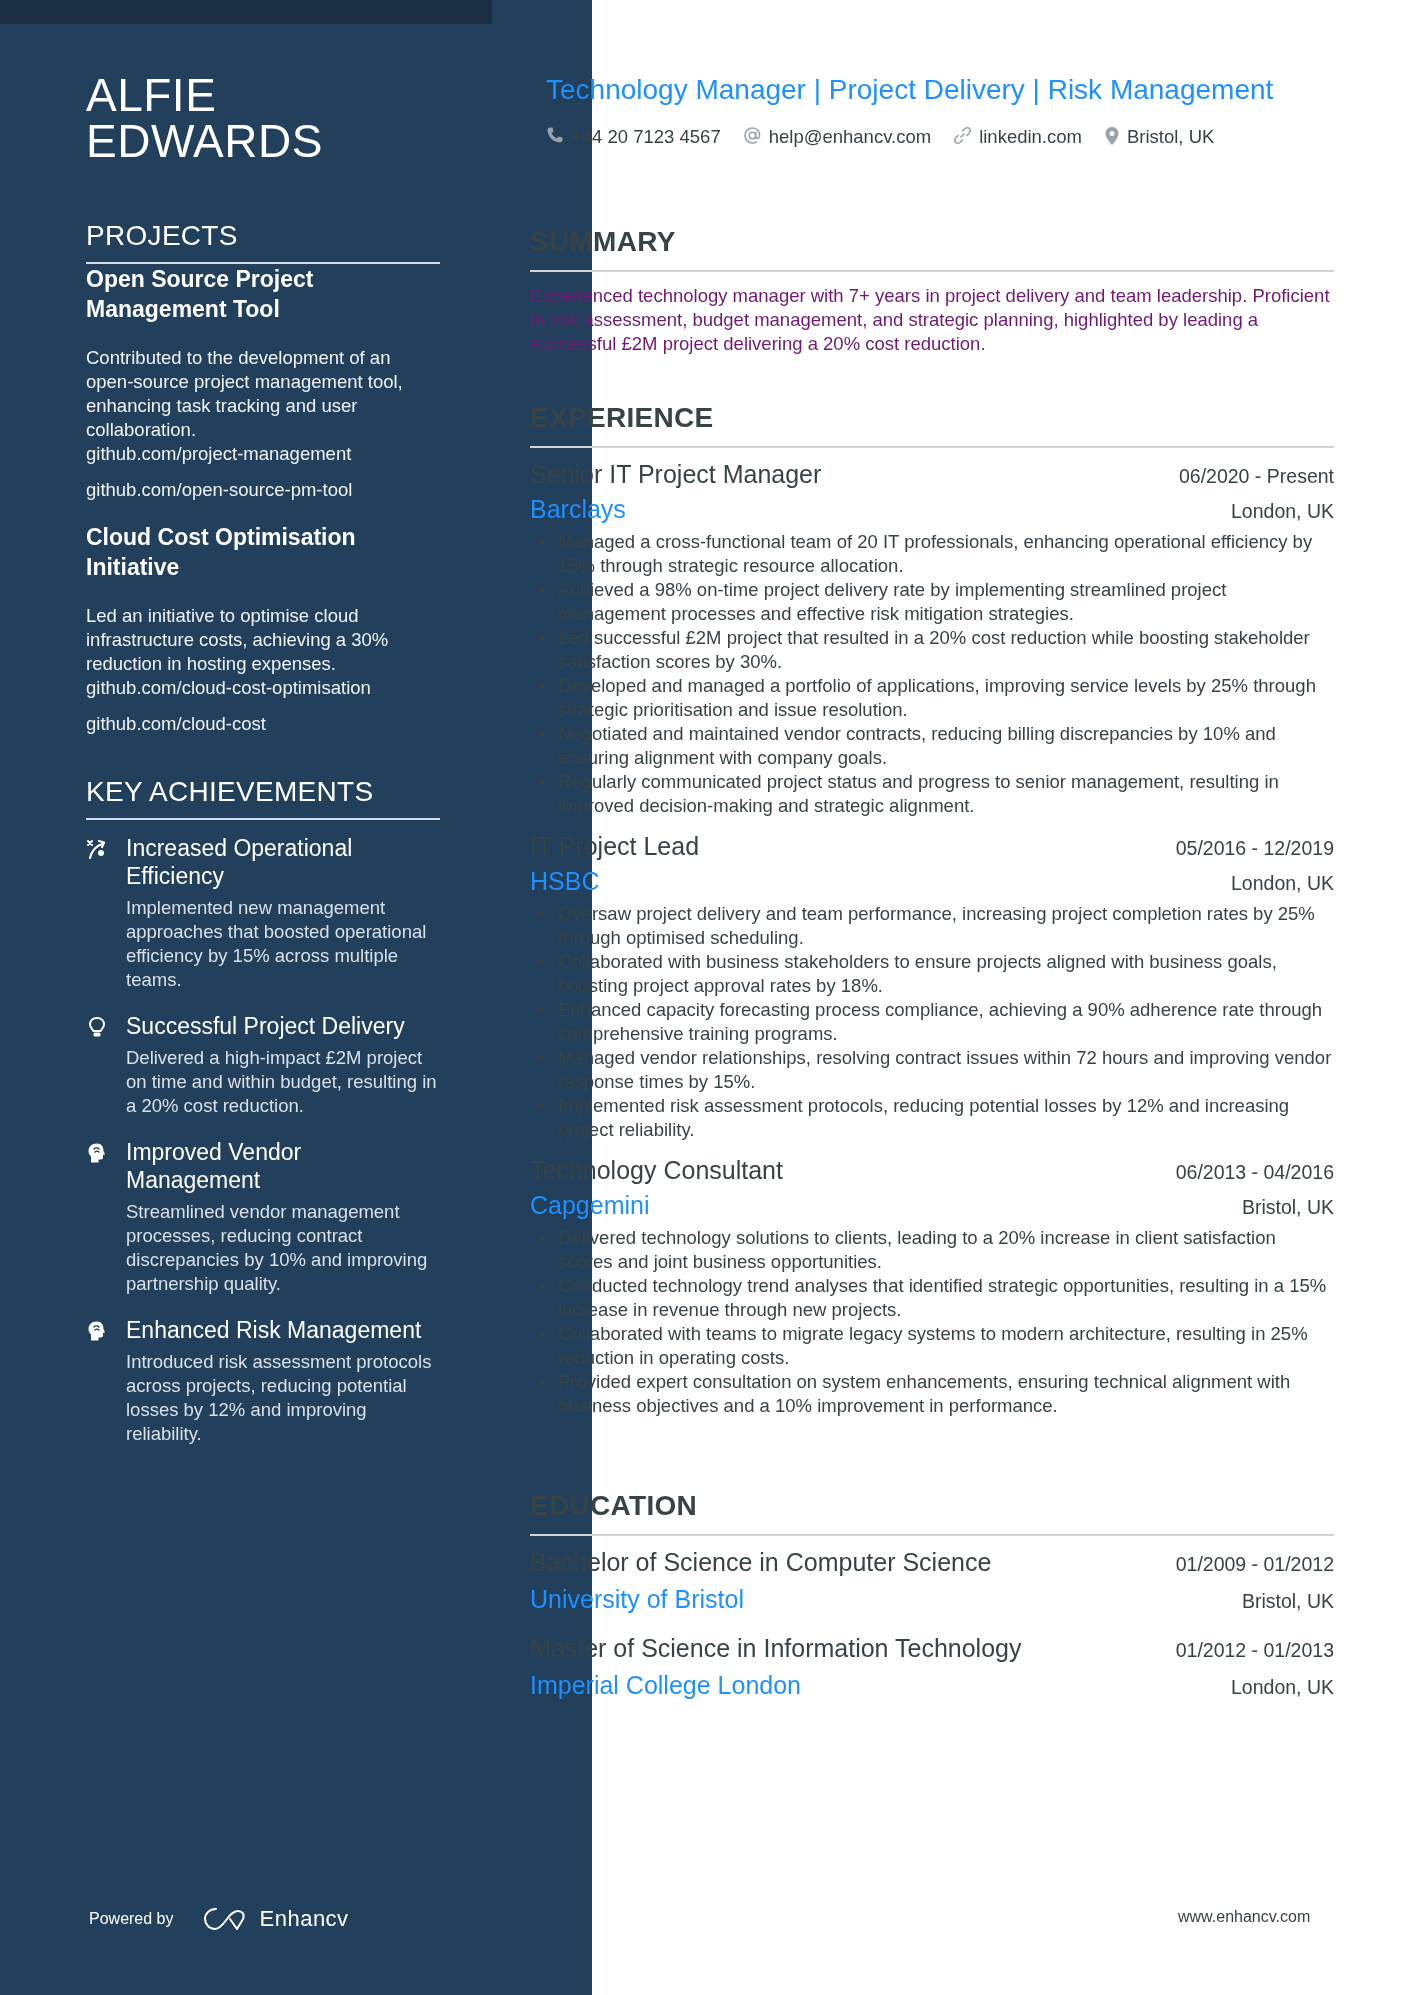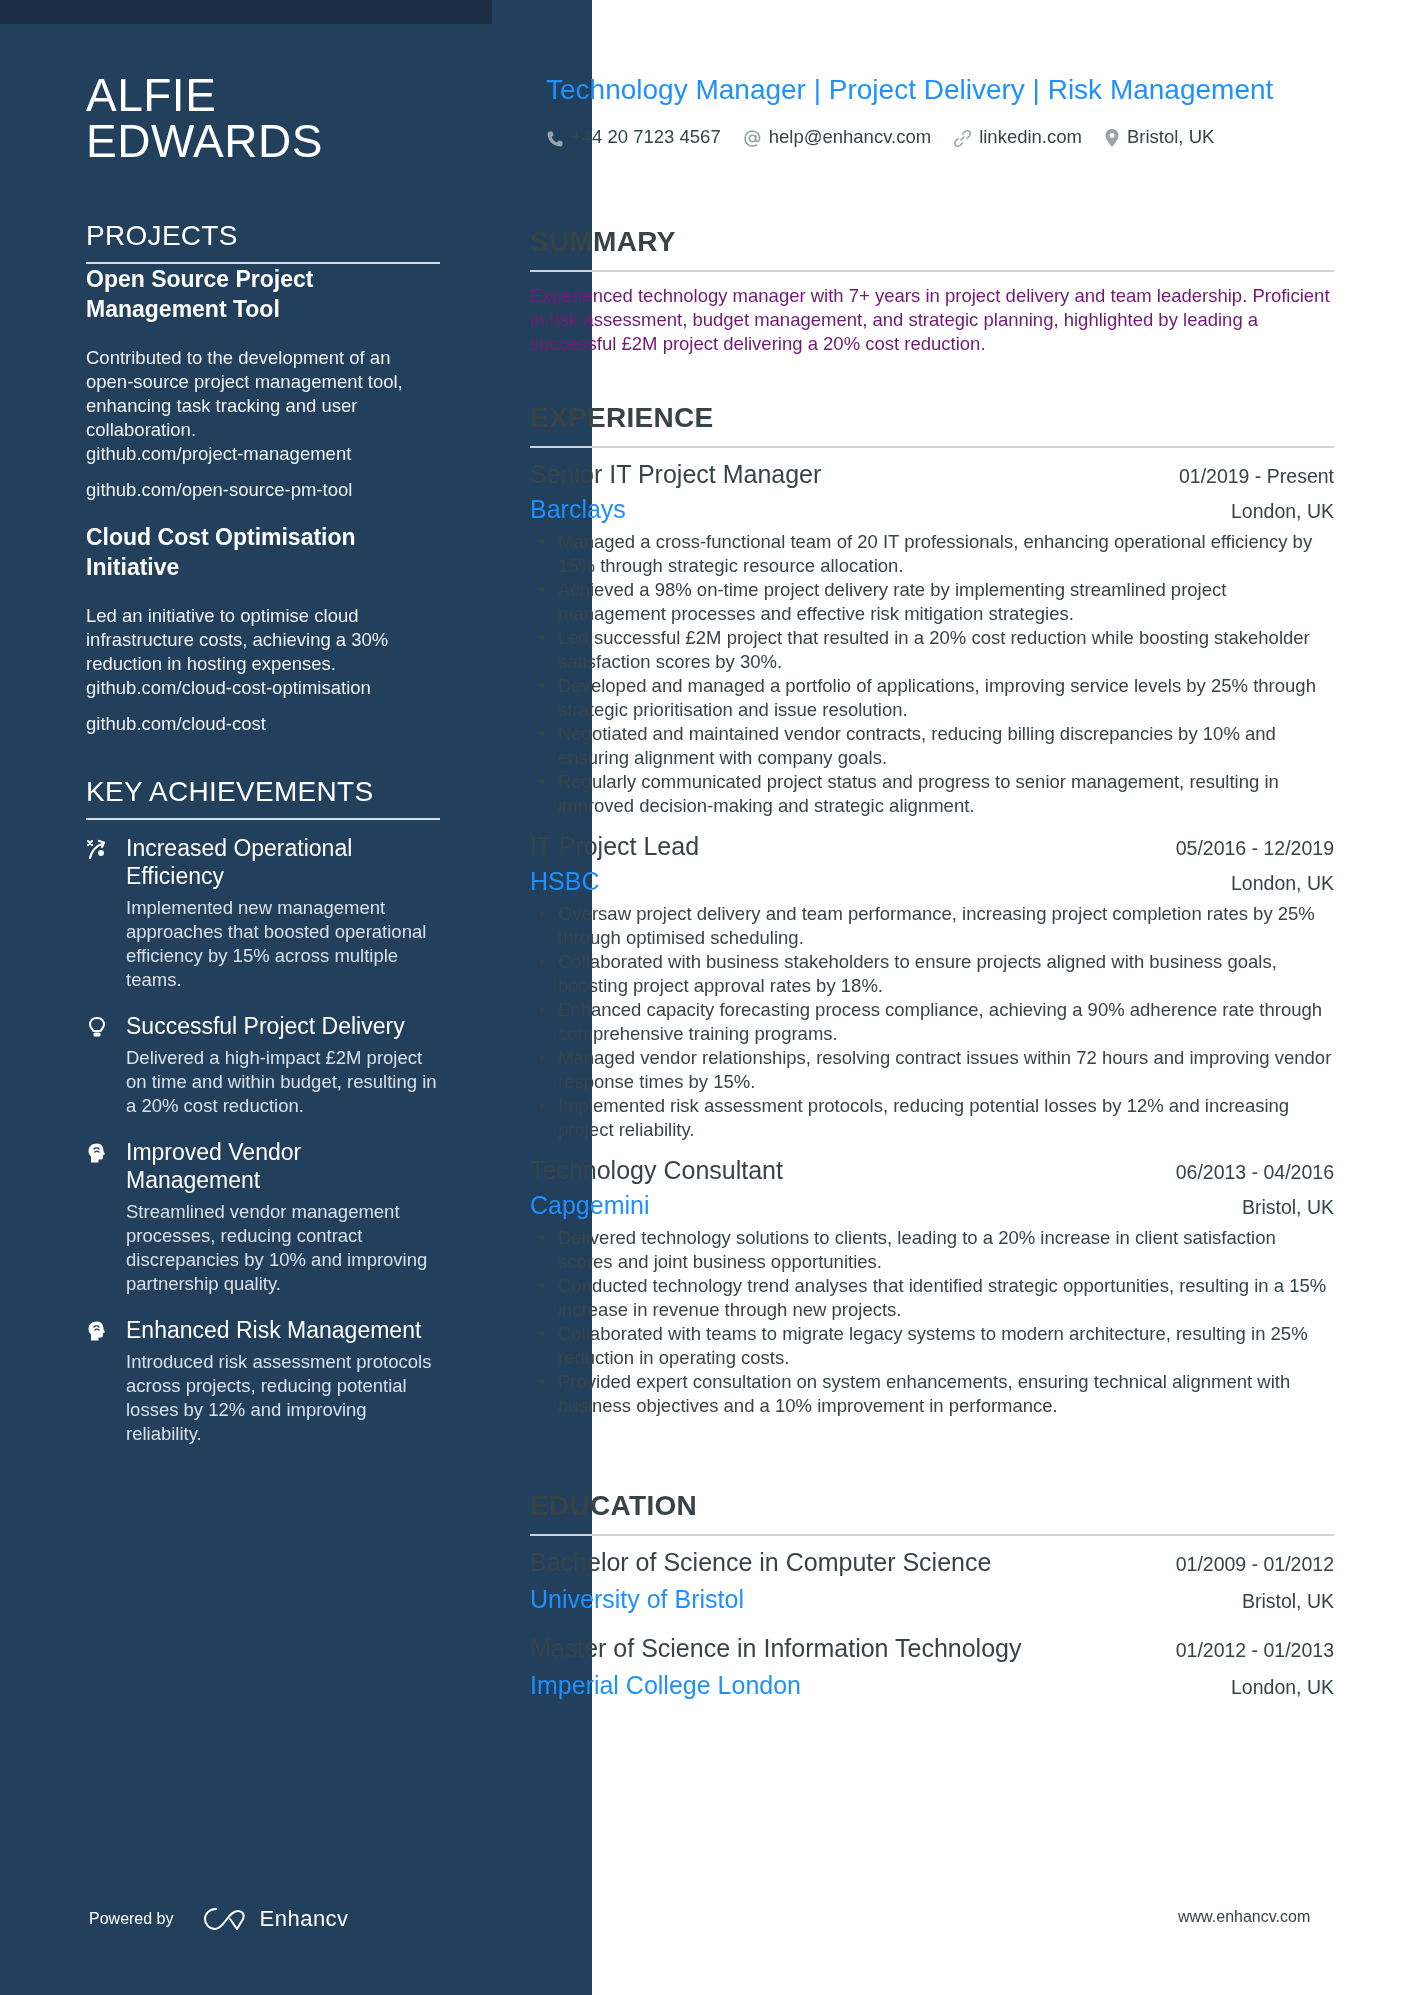--- a/index.html
+++ b/index.html
@@ -27,21 +27,21 @@
   .ach + .ach { margin-top: 20px; }
 
   .powered { position: absolute; left: 89px; top: 1905px; display: flex; align-items: center; }
   .powered-label { font-size: 16px; color: #ffffff; }
   .brand-logo { margin-left: 28px; width: 46px; height: 28px; }
   .brand-name { margin-left: 12px; font-size: 22px; color: #ffffff; letter-spacing: 0.5px; }
 
   .main { position: absolute; left: 530px; top: 0; width: 804px; }
   .headline { position: absolute; left: 16px; top: 74px; font-size: 28px; color: #1e90ff; white-space: nowrap; }
   .contacts { position: absolute; left: 16px; top: 126px; display: flex; align-items: center; font-size: 18.5px; color: #384347; white-space: nowrap; }
-  .contact { display: flex; align-items: flex-end; margin-right: 22px; }
+  .contact { display: flex; align-items: flex-start; margin-right: 22px; }
   .contact svg { margin-right: 7px; }
 
   .sec { position: absolute; left: 0; width: 804px; }
   .sec-h { font-size: 28px; color: #384347; padding-bottom: 12px; border-bottom: 2px solid #cfd3d6; text-transform: uppercase; letter-spacing: 0.3px; }
   .summary-text { font-size: 18.5px; line-height: 24px; margin-top: 12px; color: #701a75; }
 
   .row { display: flex; justify-content: space-between; align-items: baseline; }
   .role { font-size: 25px; color: #384347; }
   .dates { font-size: 19.5px; color: #384347; }
   .company { font-size: 25px; color: #1e90ff; }
@@ -190,21 +190,21 @@
     <h2 class="sec-h">SUMMARY</h2>
     <p class="summary-text">Experienced technology manager with 7+ years in project delivery and team leadership. Proficient in risk assessment, budget management, and strategic planning, highlighted by leading a successful £2M project delivering a 20% cost reduction.</p>
   </section>
 
   <section class="sec" style="top:402px;">
     <h2 class="sec-h">EXPERIENCE</h2>
 
     <div class="job">
       <div class="row">
         <span class="role">Senior IT Project Manager</span>
-        <span class="dates">01/2019 - Present</span>
+        <span class="dates">06/2020 - Present</span>
       </div>
       <div class="row">
         <span class="company">Barclays</span>
         <span class="loc">London, UK</span>
       </div>
       <ul class="bullets">
         <li>Managed a cross-functional team of 20 IT professionals, enhancing operational efficiency by 15% through strategic resource allocation.</li>
         <li>Achieved a 98% on-time project delivery rate by implementing streamlined project management processes and effective risk mitigation strategies.</li>
         <li>Led successful £2M project that resulted in a 20% cost reduction while boosting stakeholder satisfaction scores by 30%.</li>
         <li>Developed and managed a portfolio of applications, improving service levels by 25% through strategic prioritisation and issue resolution.</li>

